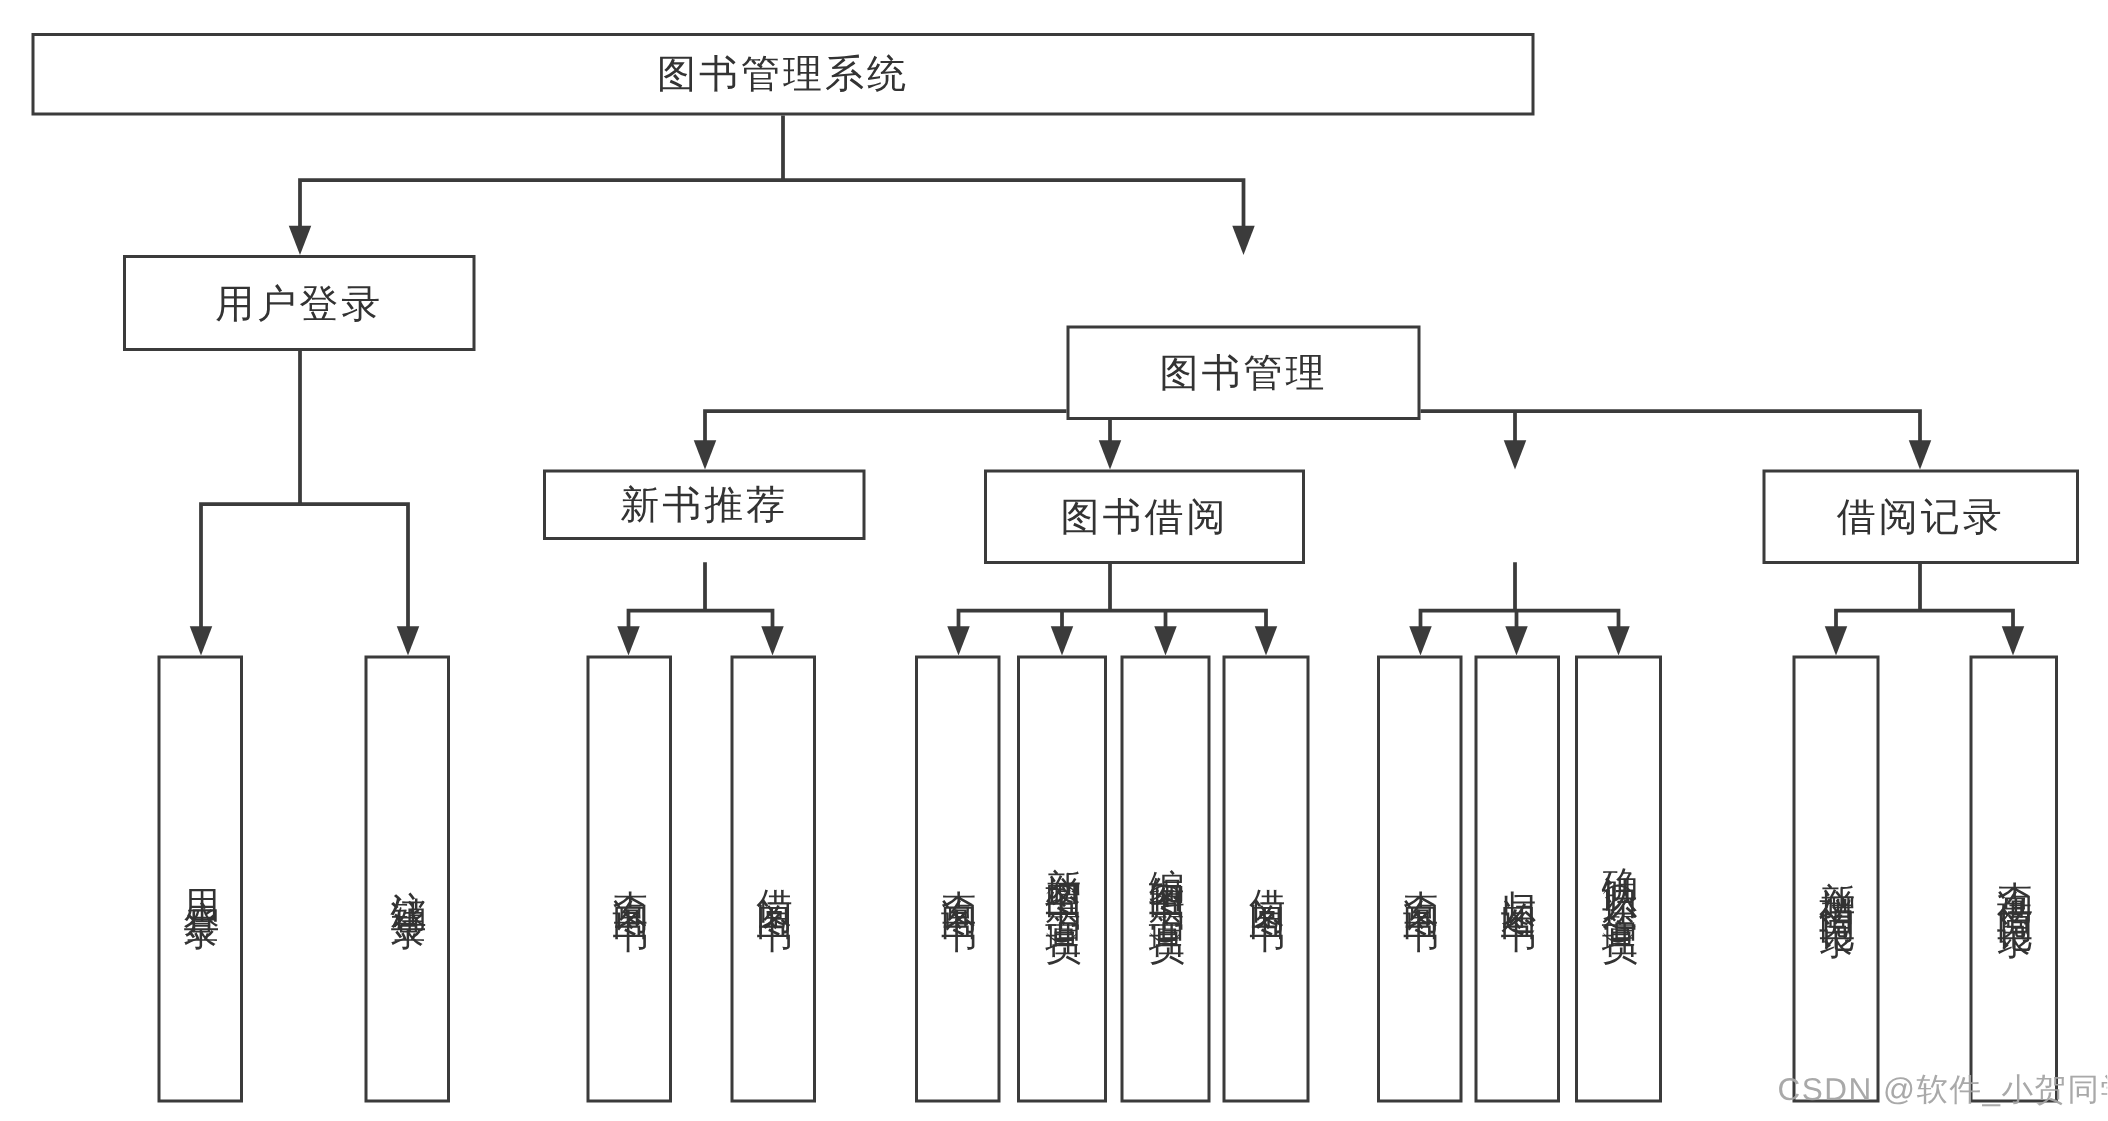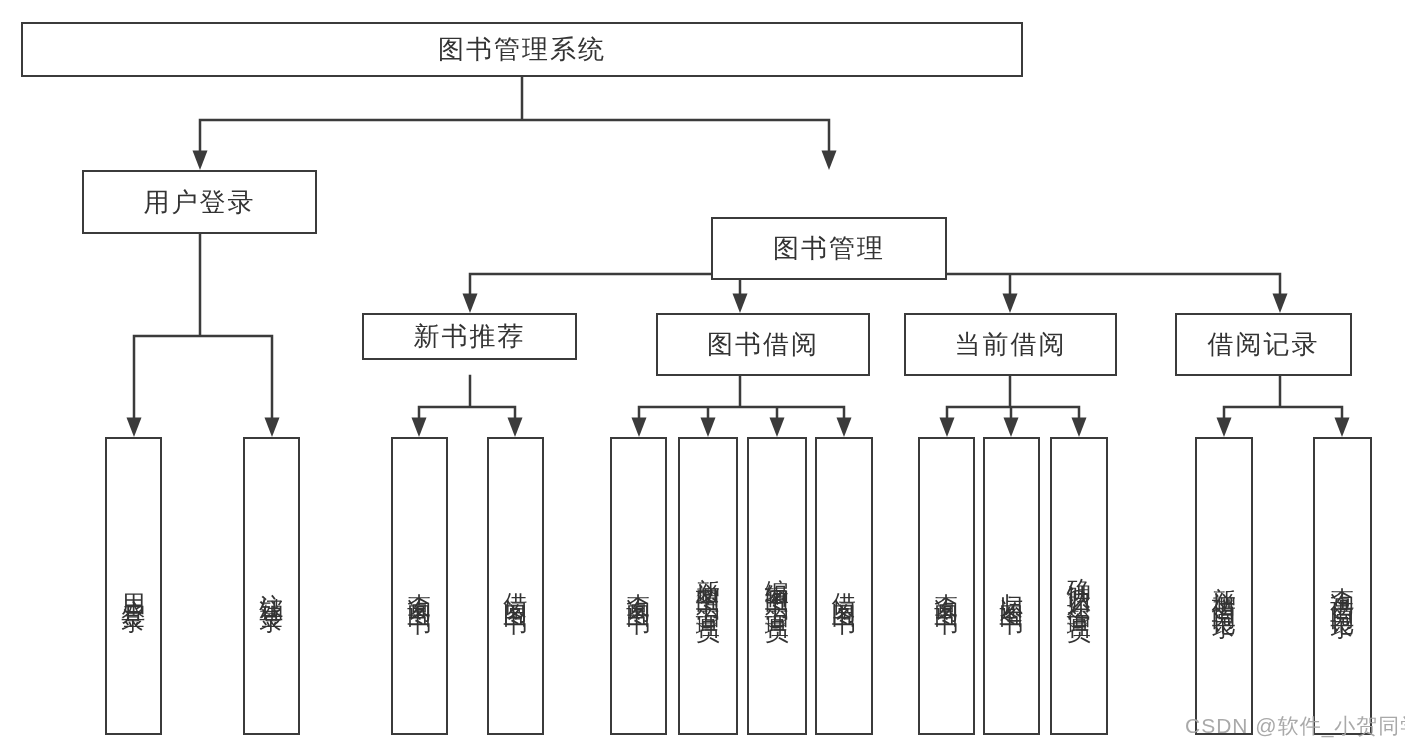--- a/index.html
+++ b/index.html
@@ -43,21 +43,21 @@
     line-height: 1.15;
     white-space: nowrap;
   }
   
   #n-root        { left: 21px;   top: 22px;  width: 1002px; height: 55px; }
   #n-user-login  { left: 82px;   top: 170px; width: 235px;  height: 64px; }
   #n-book-mgmt   { left: 711px;  top: 170px; width: 236px;  height: 63px; margin-top: 47px; }
   #n-new-book    { left: 362px;  top: 313px; width: 215px;  height: 47px; }
   #n-borrowing   { left: 656px;  top: 313px; width: 214px;  height: 63px; }
   #n-current     { left: 904px;  top: 313px; width: 213px;  height: 63px; }
-  #n-records     { left: 1175px; top: 313px; width: 177px;  height: 63px; }
+  #n-records     { left: 1175px; top: 313px; width: 211px;  height: 63px; }
   
   .leaf { top: 437px; height: 298px; }
   #l-user-login   { left: 105px;  width: 57px; }
   #l-logout       { left: 243px;  width: 57px; }
   #l-nbr-query    { left: 391px;  width: 57px; }
   #l-nbr-borrow   { left: 487px;  width: 57px; }
   #l-bb-query     { left: 610px;  width: 57px; }
   #l-bb-add       { left: 678px;  width: 60px; }
   #l-bb-edit      { left: 747px;  width: 60px; }
   #l-bb-borrow    { left: 815px;  width: 58px; }
@@ -125,21 +125,20 @@
     </g>
   </svg>
 
   <div class="node hnode" id="n-root">图书管理系统</div>
 
   <div class="node hnode" id="n-user-login">用户登录</div>
   <div class="node hnode" id="n-book-mgmt">图书管理</div>
 
   <div class="node hnode" id="n-new-book">新书推荐</div>
   <div class="node hnode" id="n-borrowing">图书借阅</div>
-  <div class="node hnode" id="n-current">当前借阅</div>
   <div class="node hnode" id="n-records">借阅记录</div>
 
   <div class="node leaf" id="l-user-login">
     <span>用户登录</span>
   </div>
   <div class="node leaf" id="l-logout">
     <span>注销登录</span>
   </div>
 
   <div class="node leaf" id="l-nbr-query">

